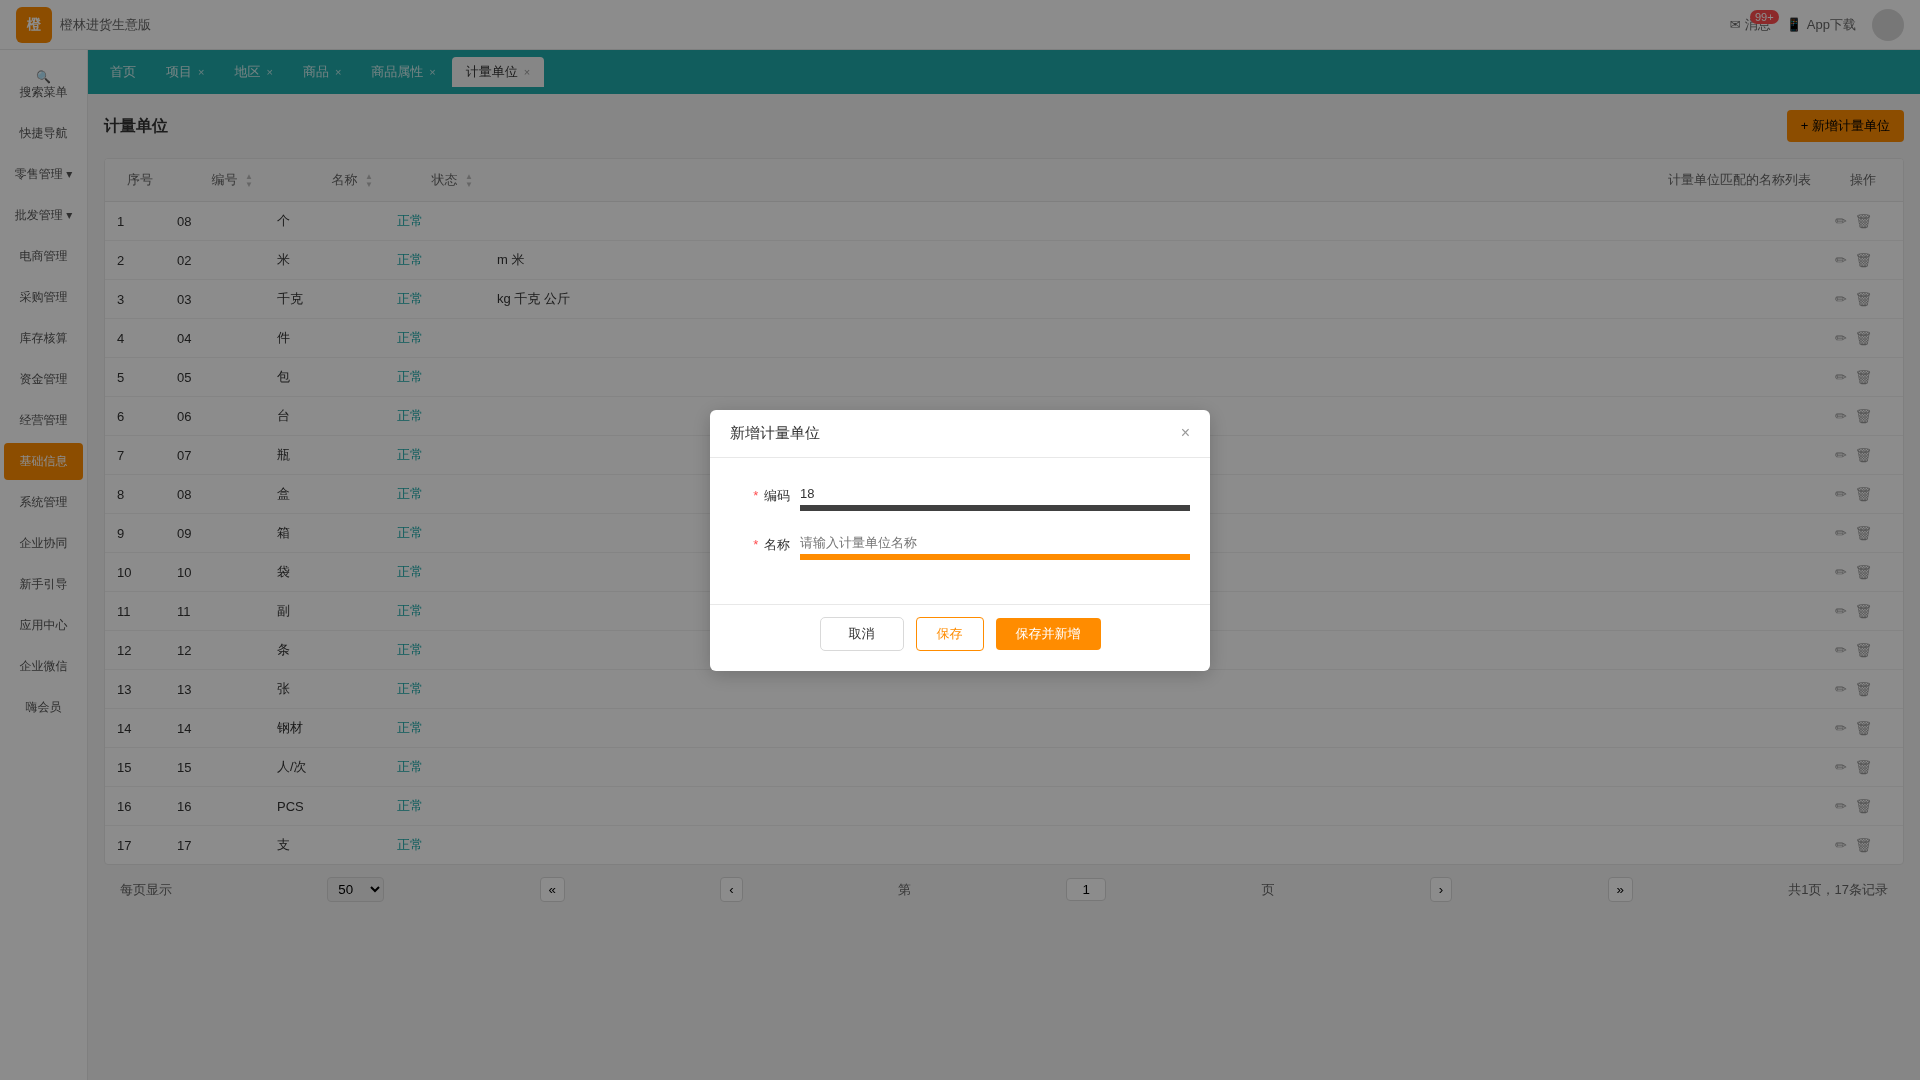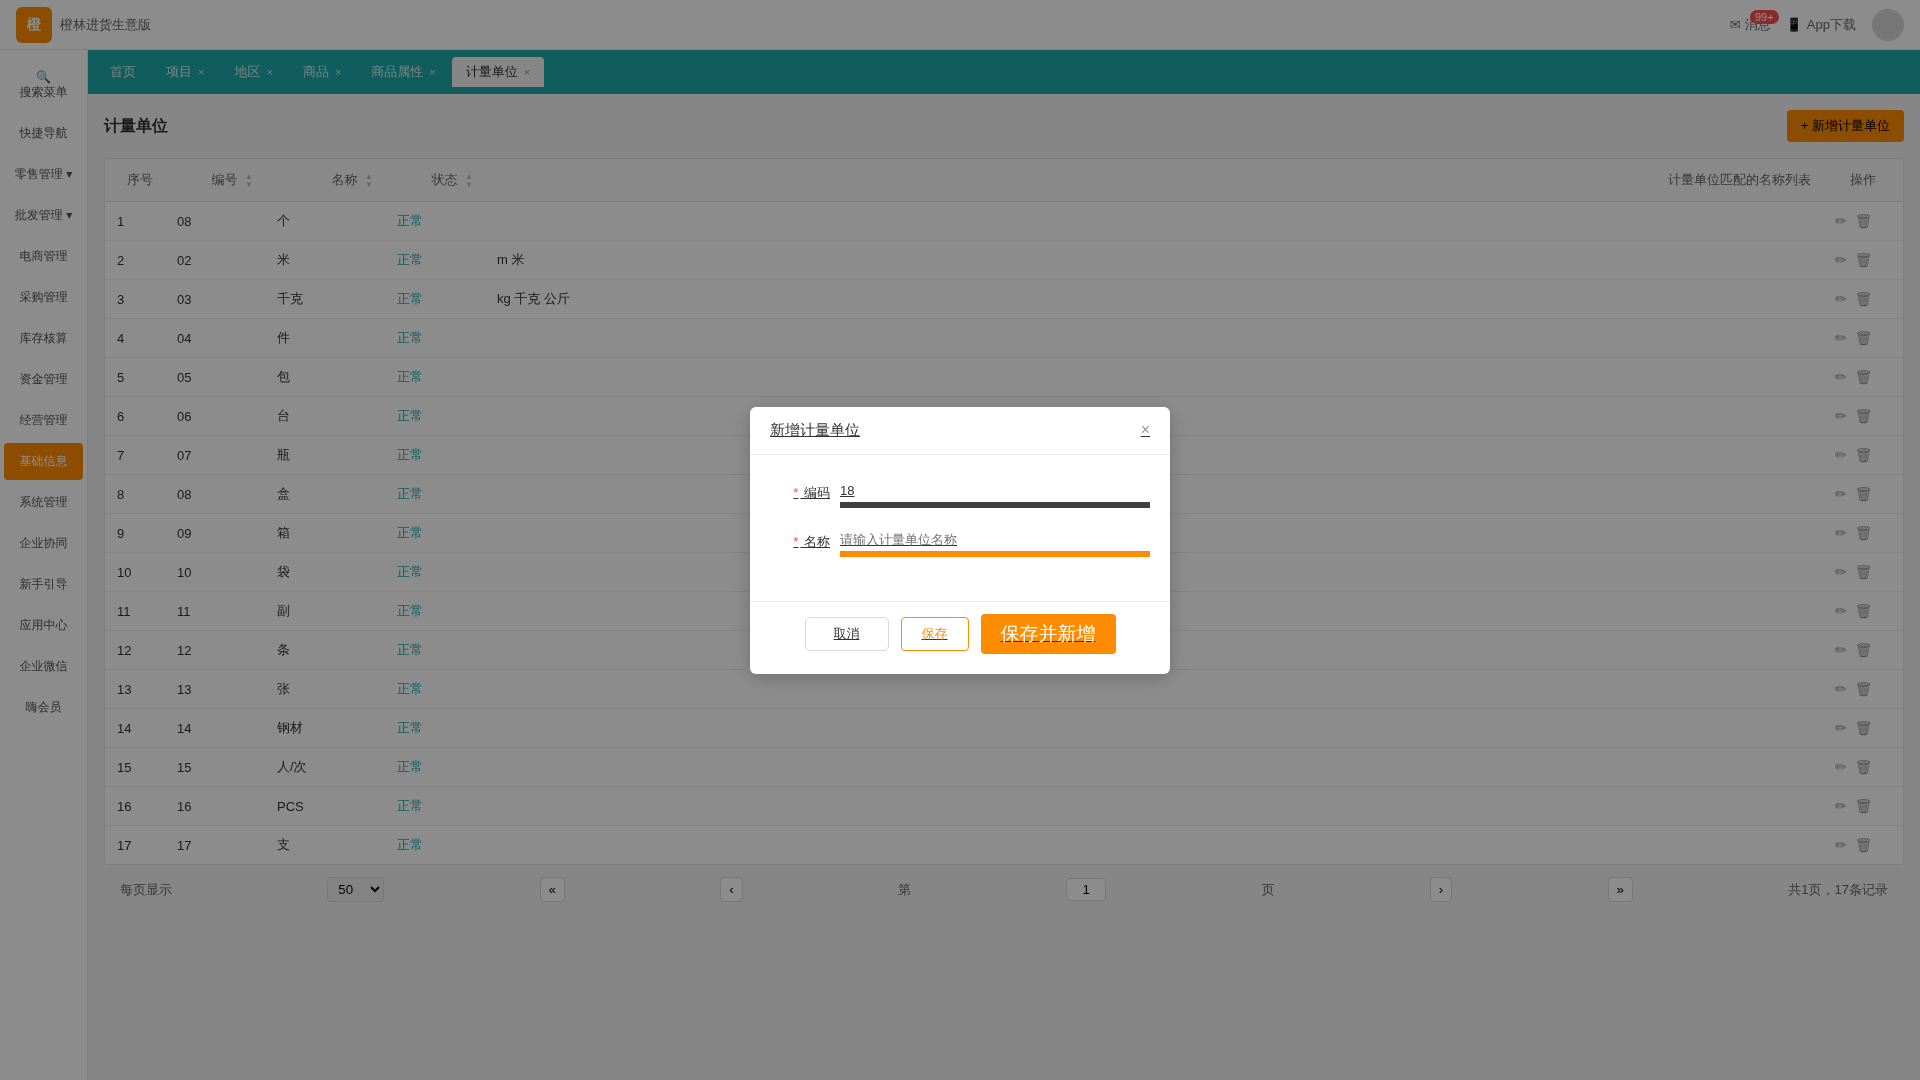--- a/index.html
+++ b/index.html
@@ -61,34 +61,34 @@
     
     .table-footer { display: flex; align-items: center; justify-content: space-between; padding: 12px 16px; gap: 8px; font-size: 13px; color: #666; }
     .pagination-btn { padding: 4px 8px; border: 1px solid #d9d9d9; border-radius: 4px; cursor: pointer; background: white; }
     .page-input { width: 40px; text-align: center; border: 1px solid #d9d9d9; border-radius: 4px; padding: 3px; }
     .page-select { border: 1px solid #d9d9d9; border-radius: 4px; padding: 3px 6px; }
 
     
     .overlay { position: fixed; top: 0; left: 0; right: 0; bottom: 0; background: rgba(0,0,0,0.45); z-index: 100; display: flex; align-items: center; justify-content: center; }
 
     
-    .modal { background: white; border-radius: 6px; width: 420px; box-shadow: 0 4px 20px rgba(0,0,0,0.2); text-decoration: underline; }
+    .modal { background: white; border-radius: 6px; width: 500px; box-shadow: 0 4px 20px rgba(0,0,0,0.2); }
     .modal-header { display: flex; align-items: center; justify-content: space-between; padding: 14px 20px; border-bottom: 1px solid #e8e8e8; }
     .modal-title { font-size: 15px; font-weight: 500; color: #333; }
     .modal-close { cursor: pointer; color: #999; font-size: 16px; }
     .modal-body { padding: 24px 20px; }
     .form-row { display: flex; align-items: center; margin-bottom: 20px; }
     .form-label { width: 60px; text-align: right; margin-right: 10px; font-size: 13px; color: #333; }
     .form-label .required { color: #ff4d4f; margin-right: 2px; }
     .form-input { flex: 1; border: none; border-bottom: 6px solid #404040; padding: 4px 0; font-size: 13px; outline: none; color: #333; }
     .form-input.active-border { border-bottom-color: #ff8c00; }
     .modal-footer { display: flex; align-items: center; justify-content: center; padding: 12px 20px 20px; gap: 12px; border-top: 1px solid #e8e8e8; }
     .btn-cancel { padding: 7px 28px; border: 1px solid #d9d9d9; background: white; border-radius: 5px; cursor: pointer; font-size: 13px; color: #333; }
     .btn-save { padding: 7px 20px; border: 1px solid #ff8c00; background: white; border-radius: 4px; cursor: pointer; font-size: 13px; color: #ff8c00; }
-    .btn-save-new { padding: 7px 20px; border: none; background: #ff8c00; border-radius: 4px; cursor: pointer; font-size: 19px; color: white; }
+    .btn-save-new { padding: 7px 20px; border: none; background: #ff8c00; border-radius: 4px; cursor: pointer; font-size: 13px; color: white; }
 
     .th-col-num { width: 60px; }
     .th-col-code { width: 100px; }
     .th-col-name { width: 120px; }
     .th-col-status { width: 100px; }
     .th-col-list { }
     .th-col-action { width: 80px; text-align: center; }
   </style>
 </head>
 <body>

